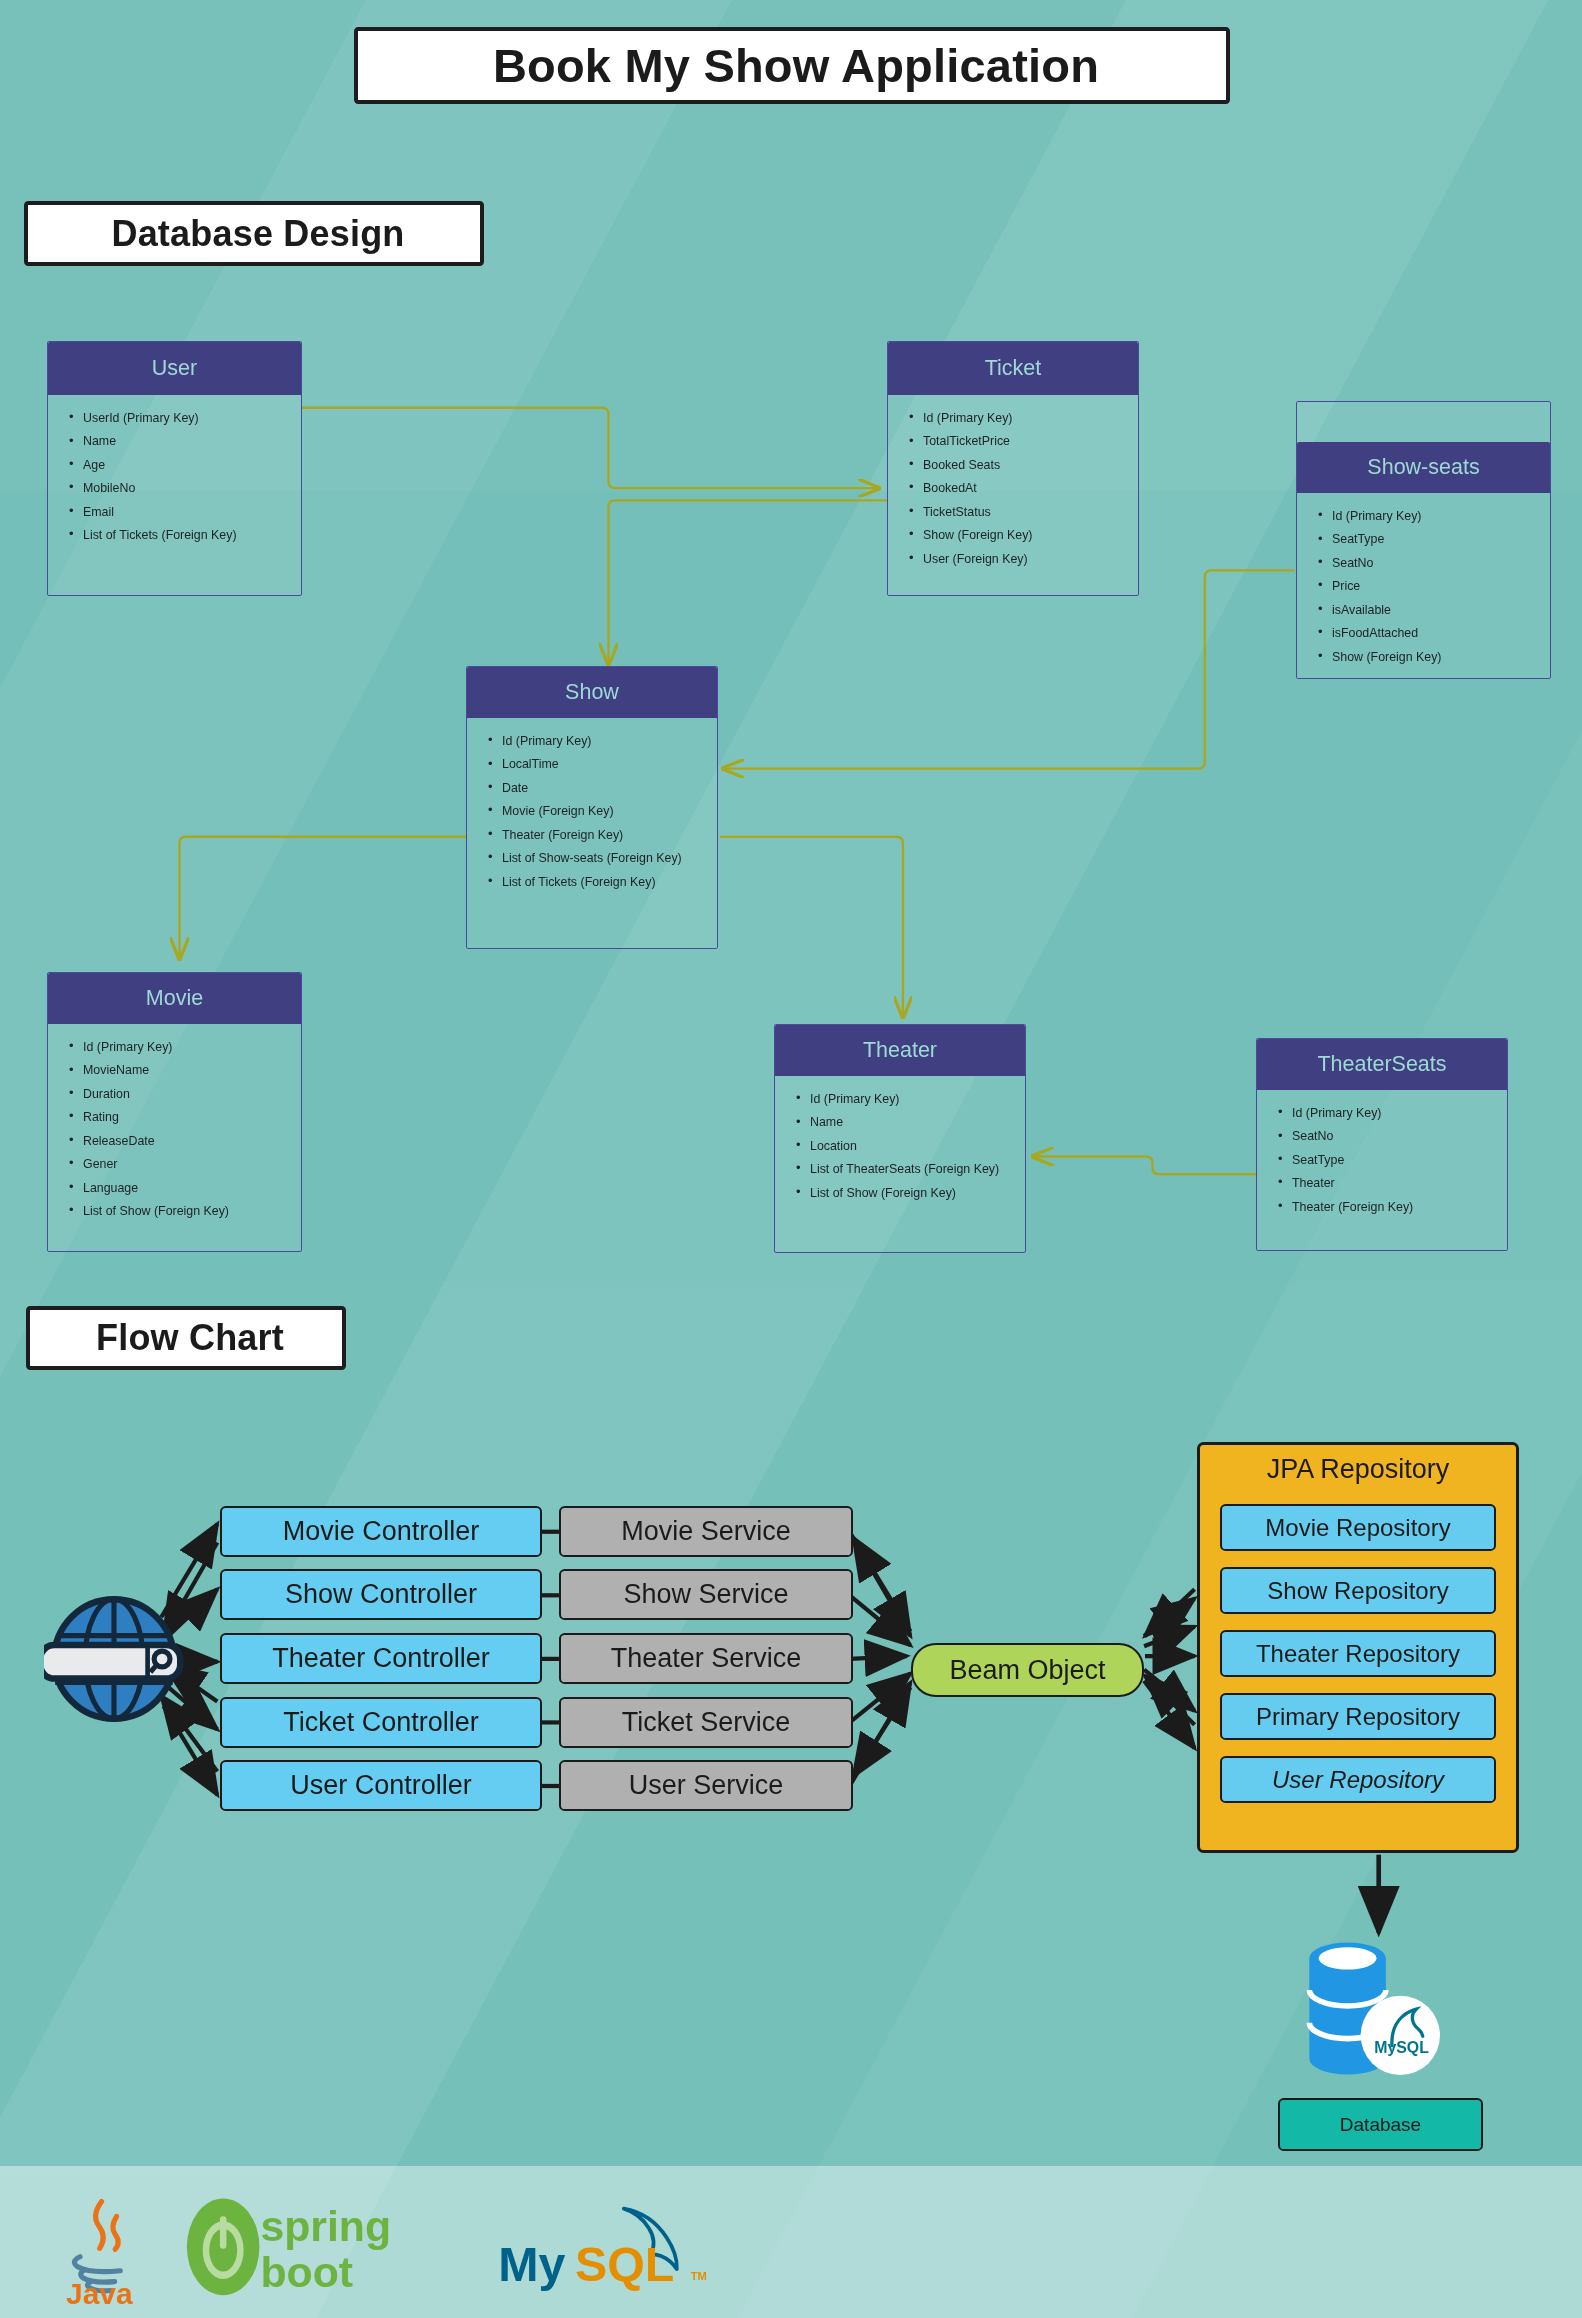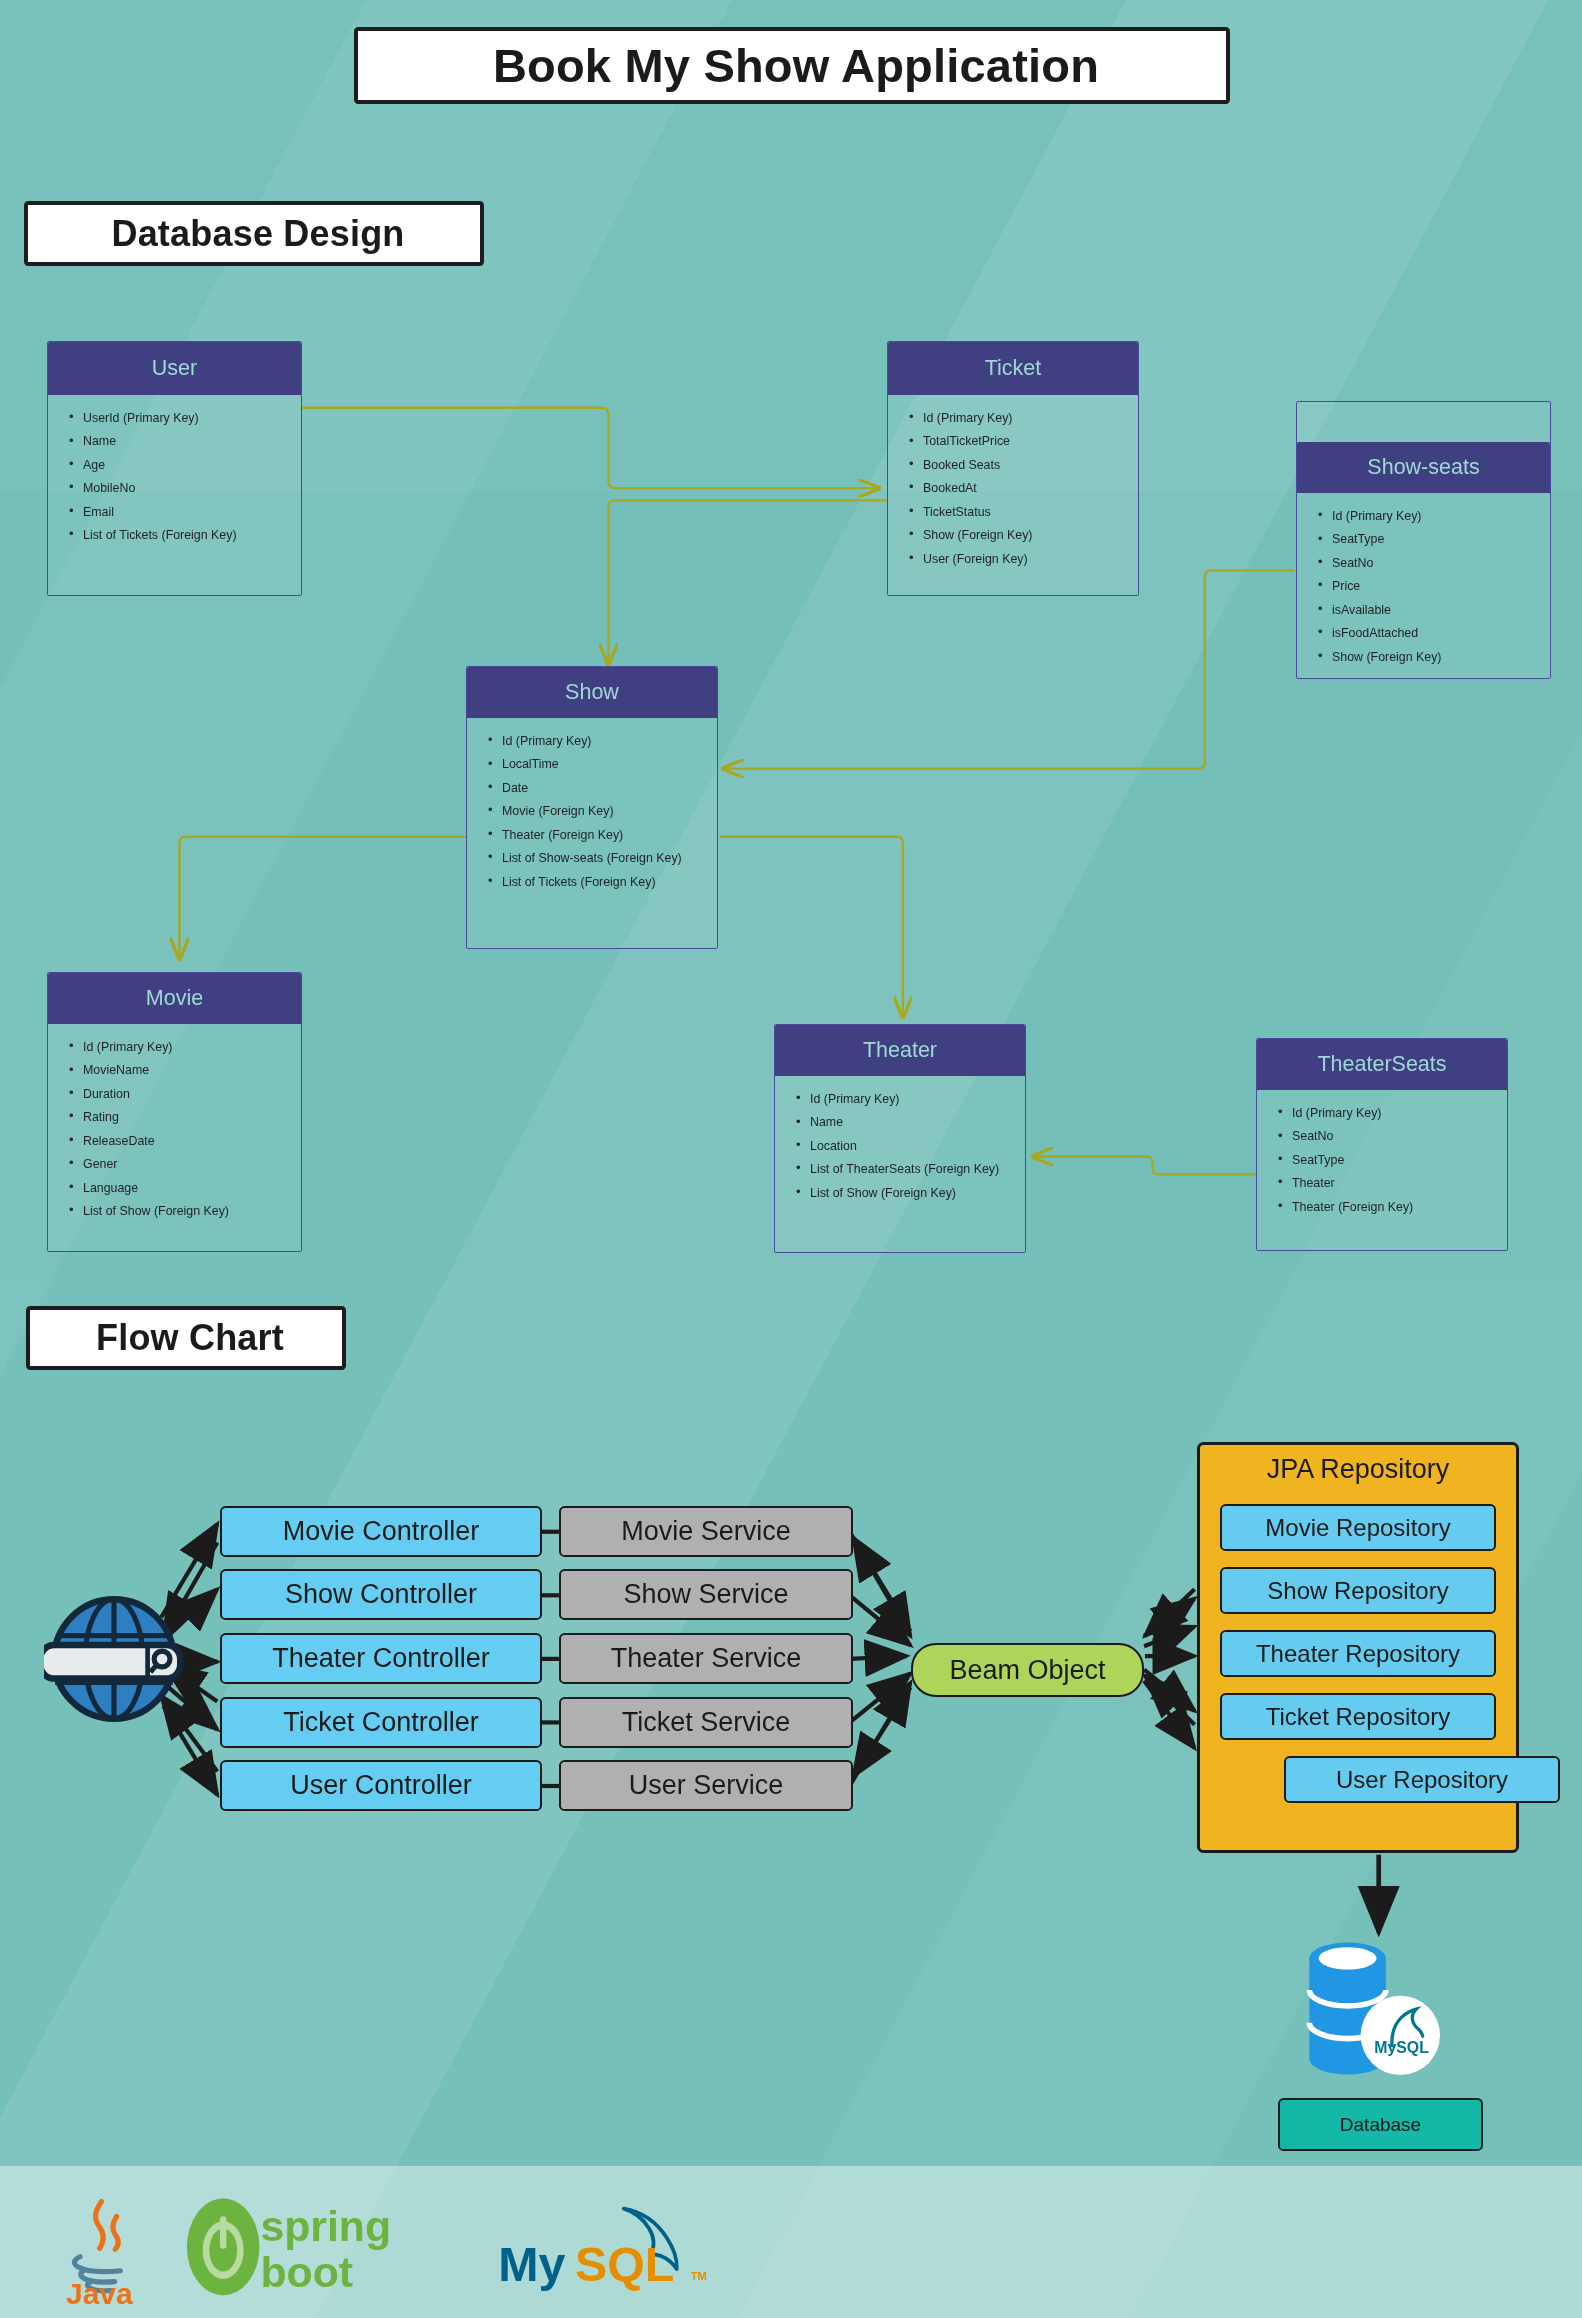--- a/index.html
+++ b/index.html
@@ -287,22 +287,22 @@
 <div class="fcbox svc" style="left:559px;top:1697px;width:294px;height:51px;">Ticket Service</div>
 <div class="fcbox svc" style="left:559px;top:1760px;width:294px;height:51px;">User Service</div>
 
 <div id="beam-object">Beam Object</div>
 
 <div id="jpa-panel"></div>
 <div id="jpa-title">JPA Repository</div>
 <div class="fcbox repo" style="left:1220px;top:1504px;width:276px;height:47px;font-size:24px;">Movie Repository</div>
 <div class="fcbox repo" style="left:1220px;top:1567px;width:276px;height:47px;font-size:24px;">Show Repository</div>
 <div class="fcbox repo" style="left:1220px;top:1630px;width:276px;height:47px;font-size:24px;">Theater Repository</div>
-<div class="fcbox repo" style="left:1220px;top:1693px;width:276px;height:47px;font-size:24px;">Ticket Repository</div>
-<div class="fcbox repo" style="left:1284px;top:1756px;width:276px;height:47px;font-size:24px;">User Repository</div>
+<div class="fcbox repo" style="left:1220px;top:1693px;width:276px;height:47px;font-size:24px;">Primary Repository</div>
+<div class="fcbox repo" style="left:1220px;top:1756px;width:276px;height:47px;font-size:24px;font-style:italic;">User Repository</div>
 
 <div class="iconbox" style="left:1295px;top:1935px;width:164px;height:154px;">
   <svg viewBox="0 0 350 330" width="164" height="154">
     <g fill="#2196e3">
       <path d="M30 50 v215 a82 34 0 0 0 164 0 V50 Z"></path>
       <ellipse cx="112" cy="50" rx="82" ry="34" fill="#2196e3"></ellipse>
       <ellipse cx="112" cy="50" rx="62" ry="24" fill="#ffffff"></ellipse>
     </g>
     <g fill="none" stroke="#ffffff" stroke-width="12">
       <path d="M30 118 a82 34 0 0 0 164 0"></path>

